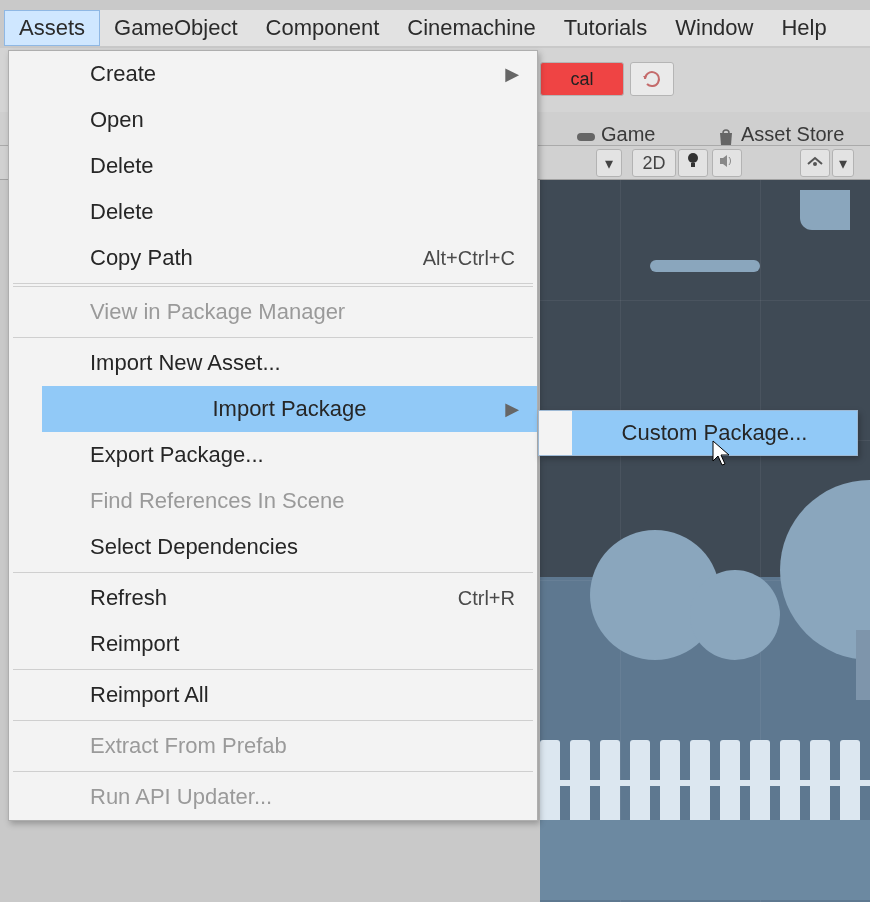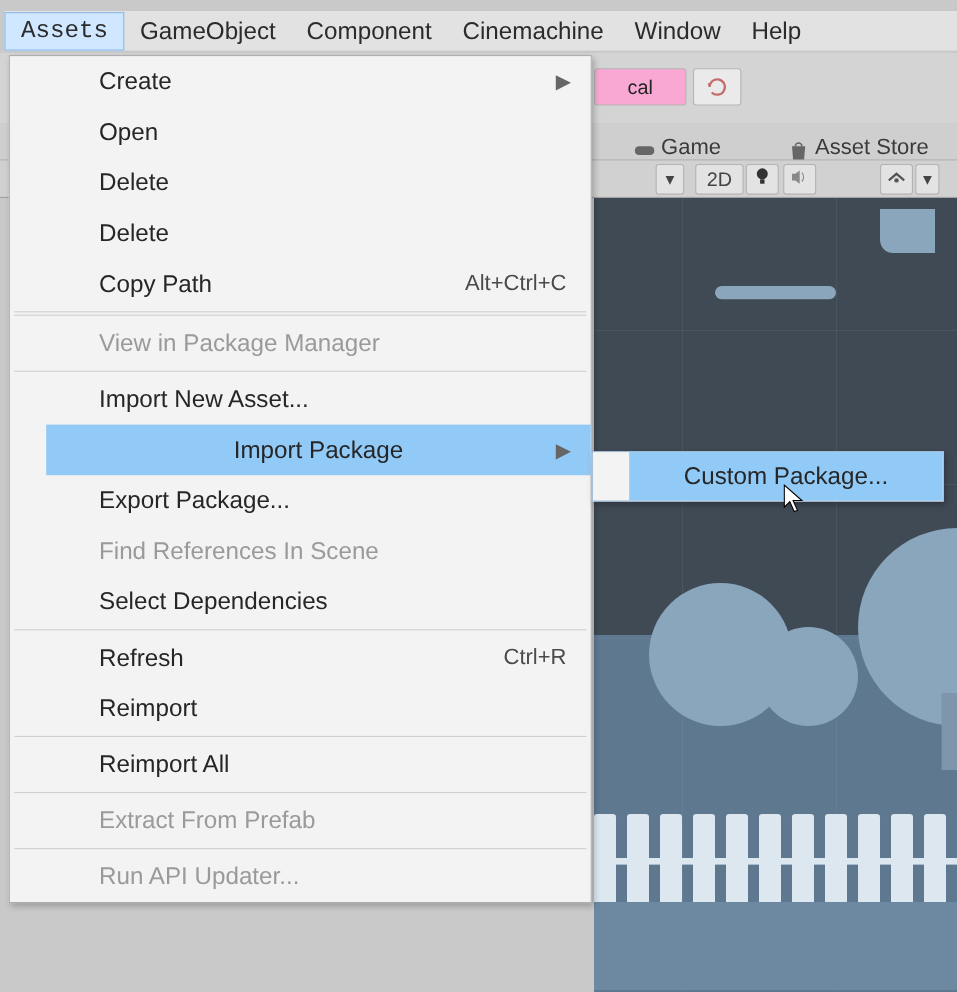--- a/index.html
+++ b/index.html
@@ -23,36 +23,35 @@
     background: #e2e2e2;
   }
   .menubar-item {
     padding: 4px 14px;
     font-size: 22px;
     color: #2b2b2b;
   }
   .menubar-item.active {
     background: #cfe7ff;
     border: 1px solid #8fb8e4;
-    font-family: Liberation Mono, monospace;
   }
 
   
   .subbar1 {
     position: absolute;
     top: 48px; left: 0; right: 0;
     height: 64px;
     background: #d4d4d4;
   }
   .subbar1 .pivot {
     position: absolute;
     left: 540px; top: 14px;
     height: 34px;
     width: 84px;
-    background: #f9a8d4;
+    background: #ef4444;
     border: 1px solid #b5b5b5;
     border-radius: 3px;
     display: flex;
     align-items: center;
     justify-content: center;
     font-size: 18px;
   }
   .subbar1 .pivot-icon {
     position: absolute;
     left: 630px; top: 14px;
@@ -208,20 +207,21 @@
   }
 </style>
 </head>
 <body>
 
 <div class="menubar">
   <div class="menubar-item active">Assets</div>
   <div class="menubar-item">GameObject</div>
   <div class="menubar-item">Component</div>
   <div class="menubar-item">Cinemachine</div>
+  <div class="menubar-item">Tutorials</div>
   <div class="menubar-item">Window</div>
   <div class="menubar-item">Help</div>
 </div>
 
 <div class="subbar1">
   <div class="pivot">cal</div>
   <div class="pivot-icon">
     <svg width="20" height="20" viewBox="0 0 20 20">
         <path d="M3 10a7 7 0 1 1 2 5" fill="none" stroke="#c46b6b" stroke-width="2"></path>
         <path d="M3 10l-2 -3h4z" fill="#c46b6b"></path>

